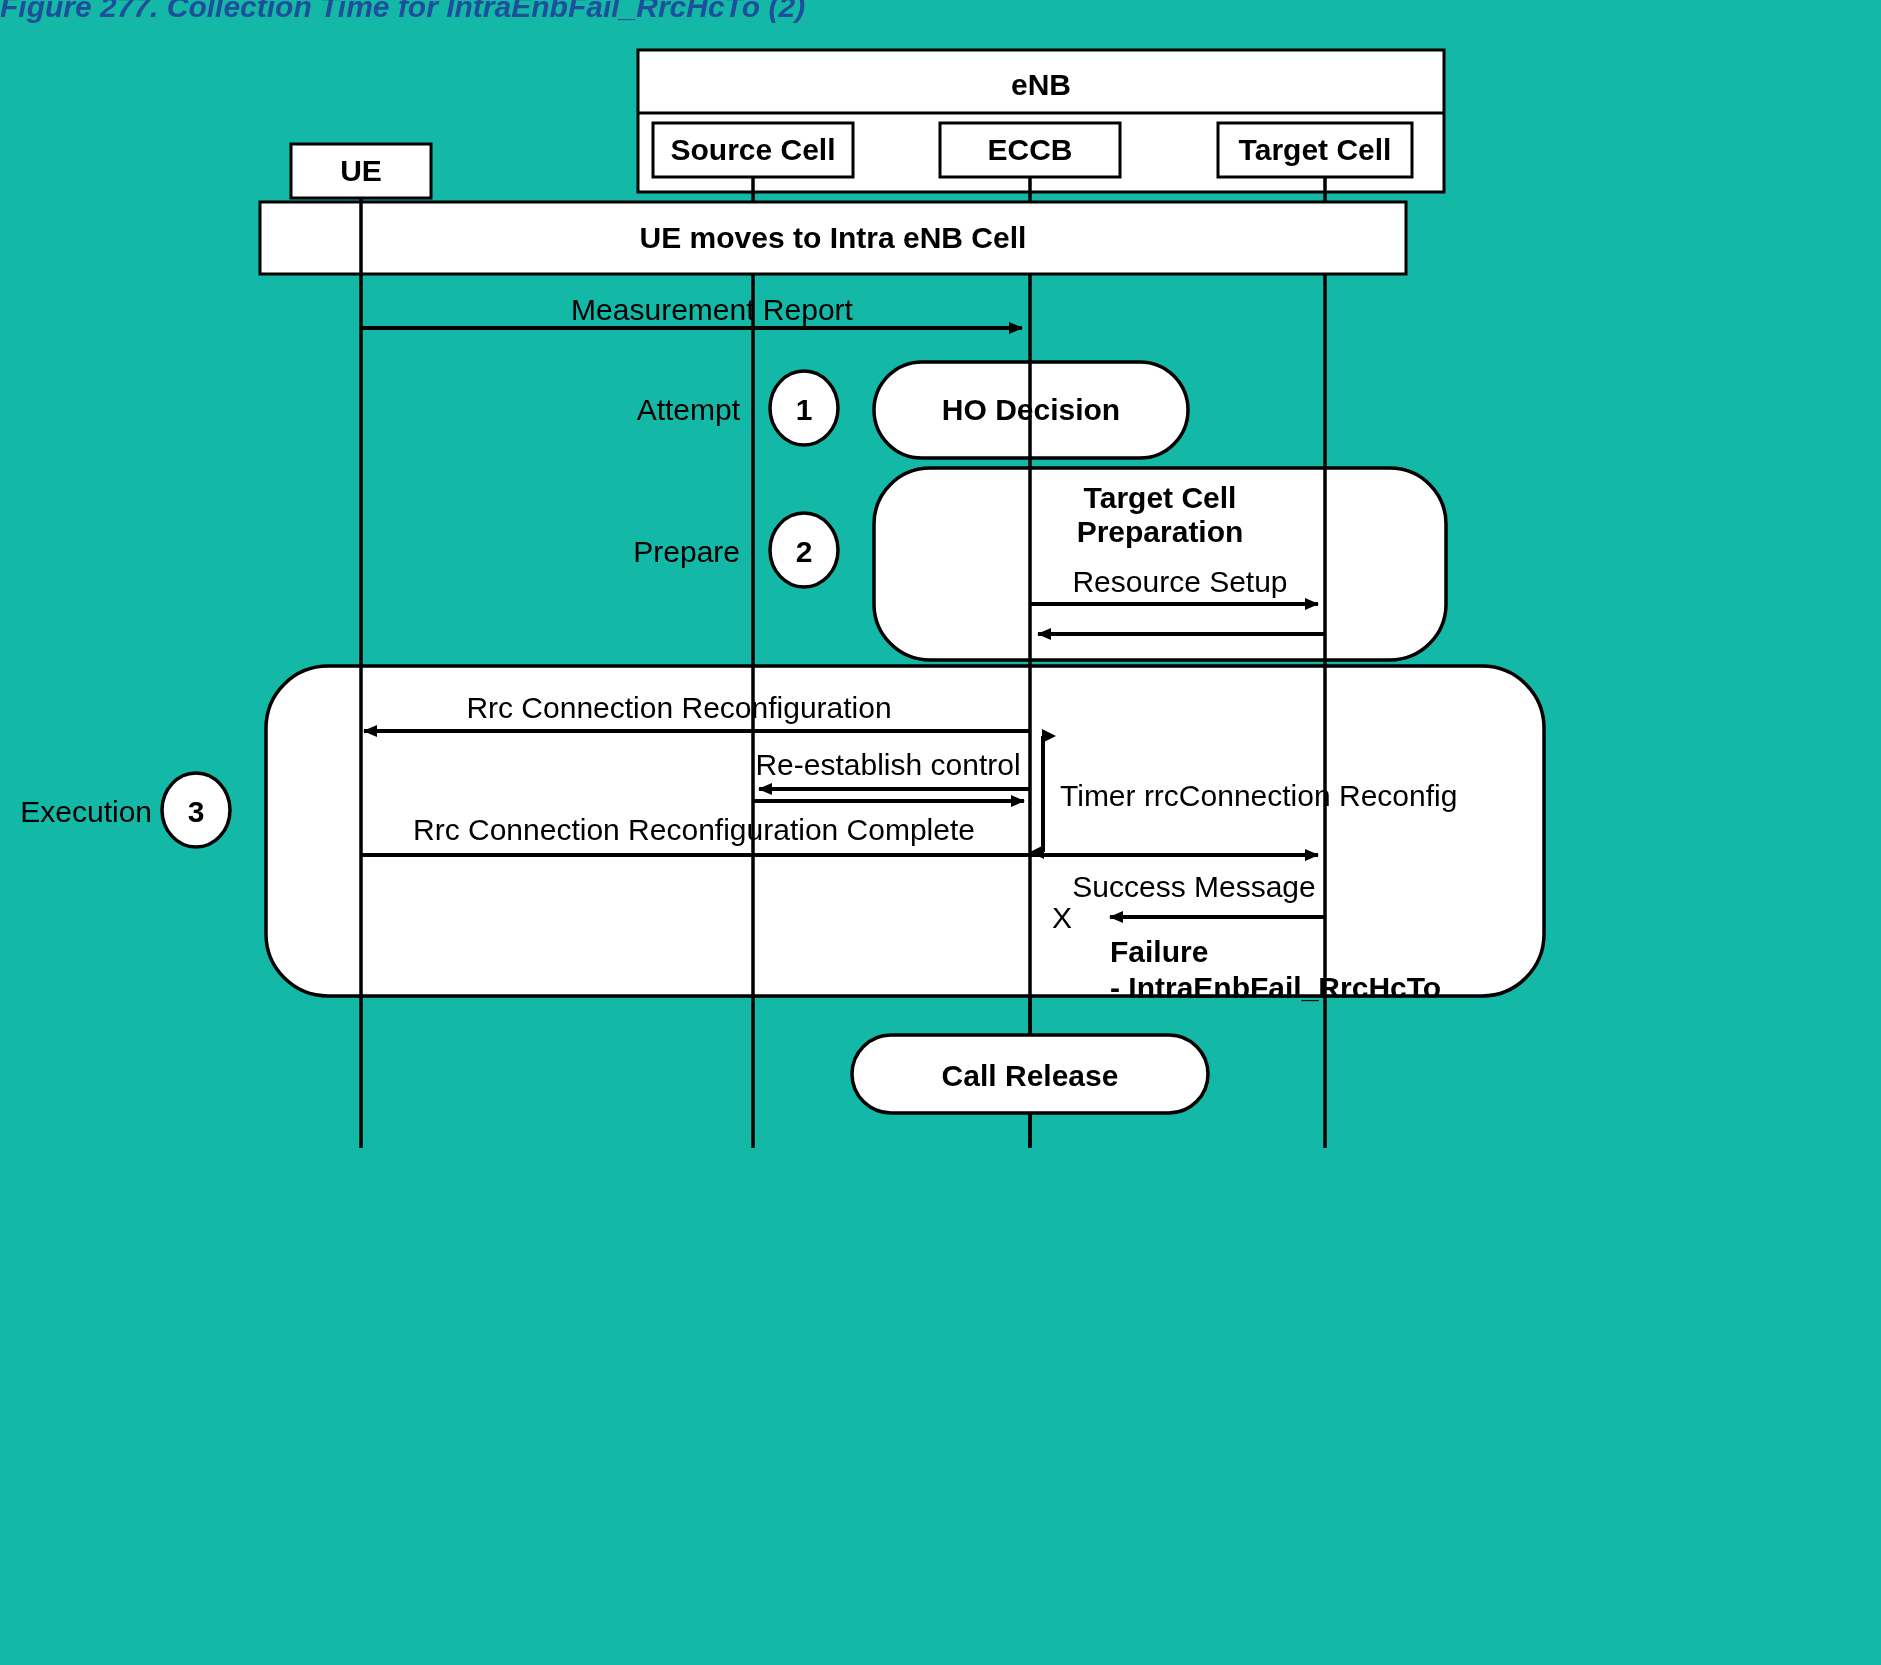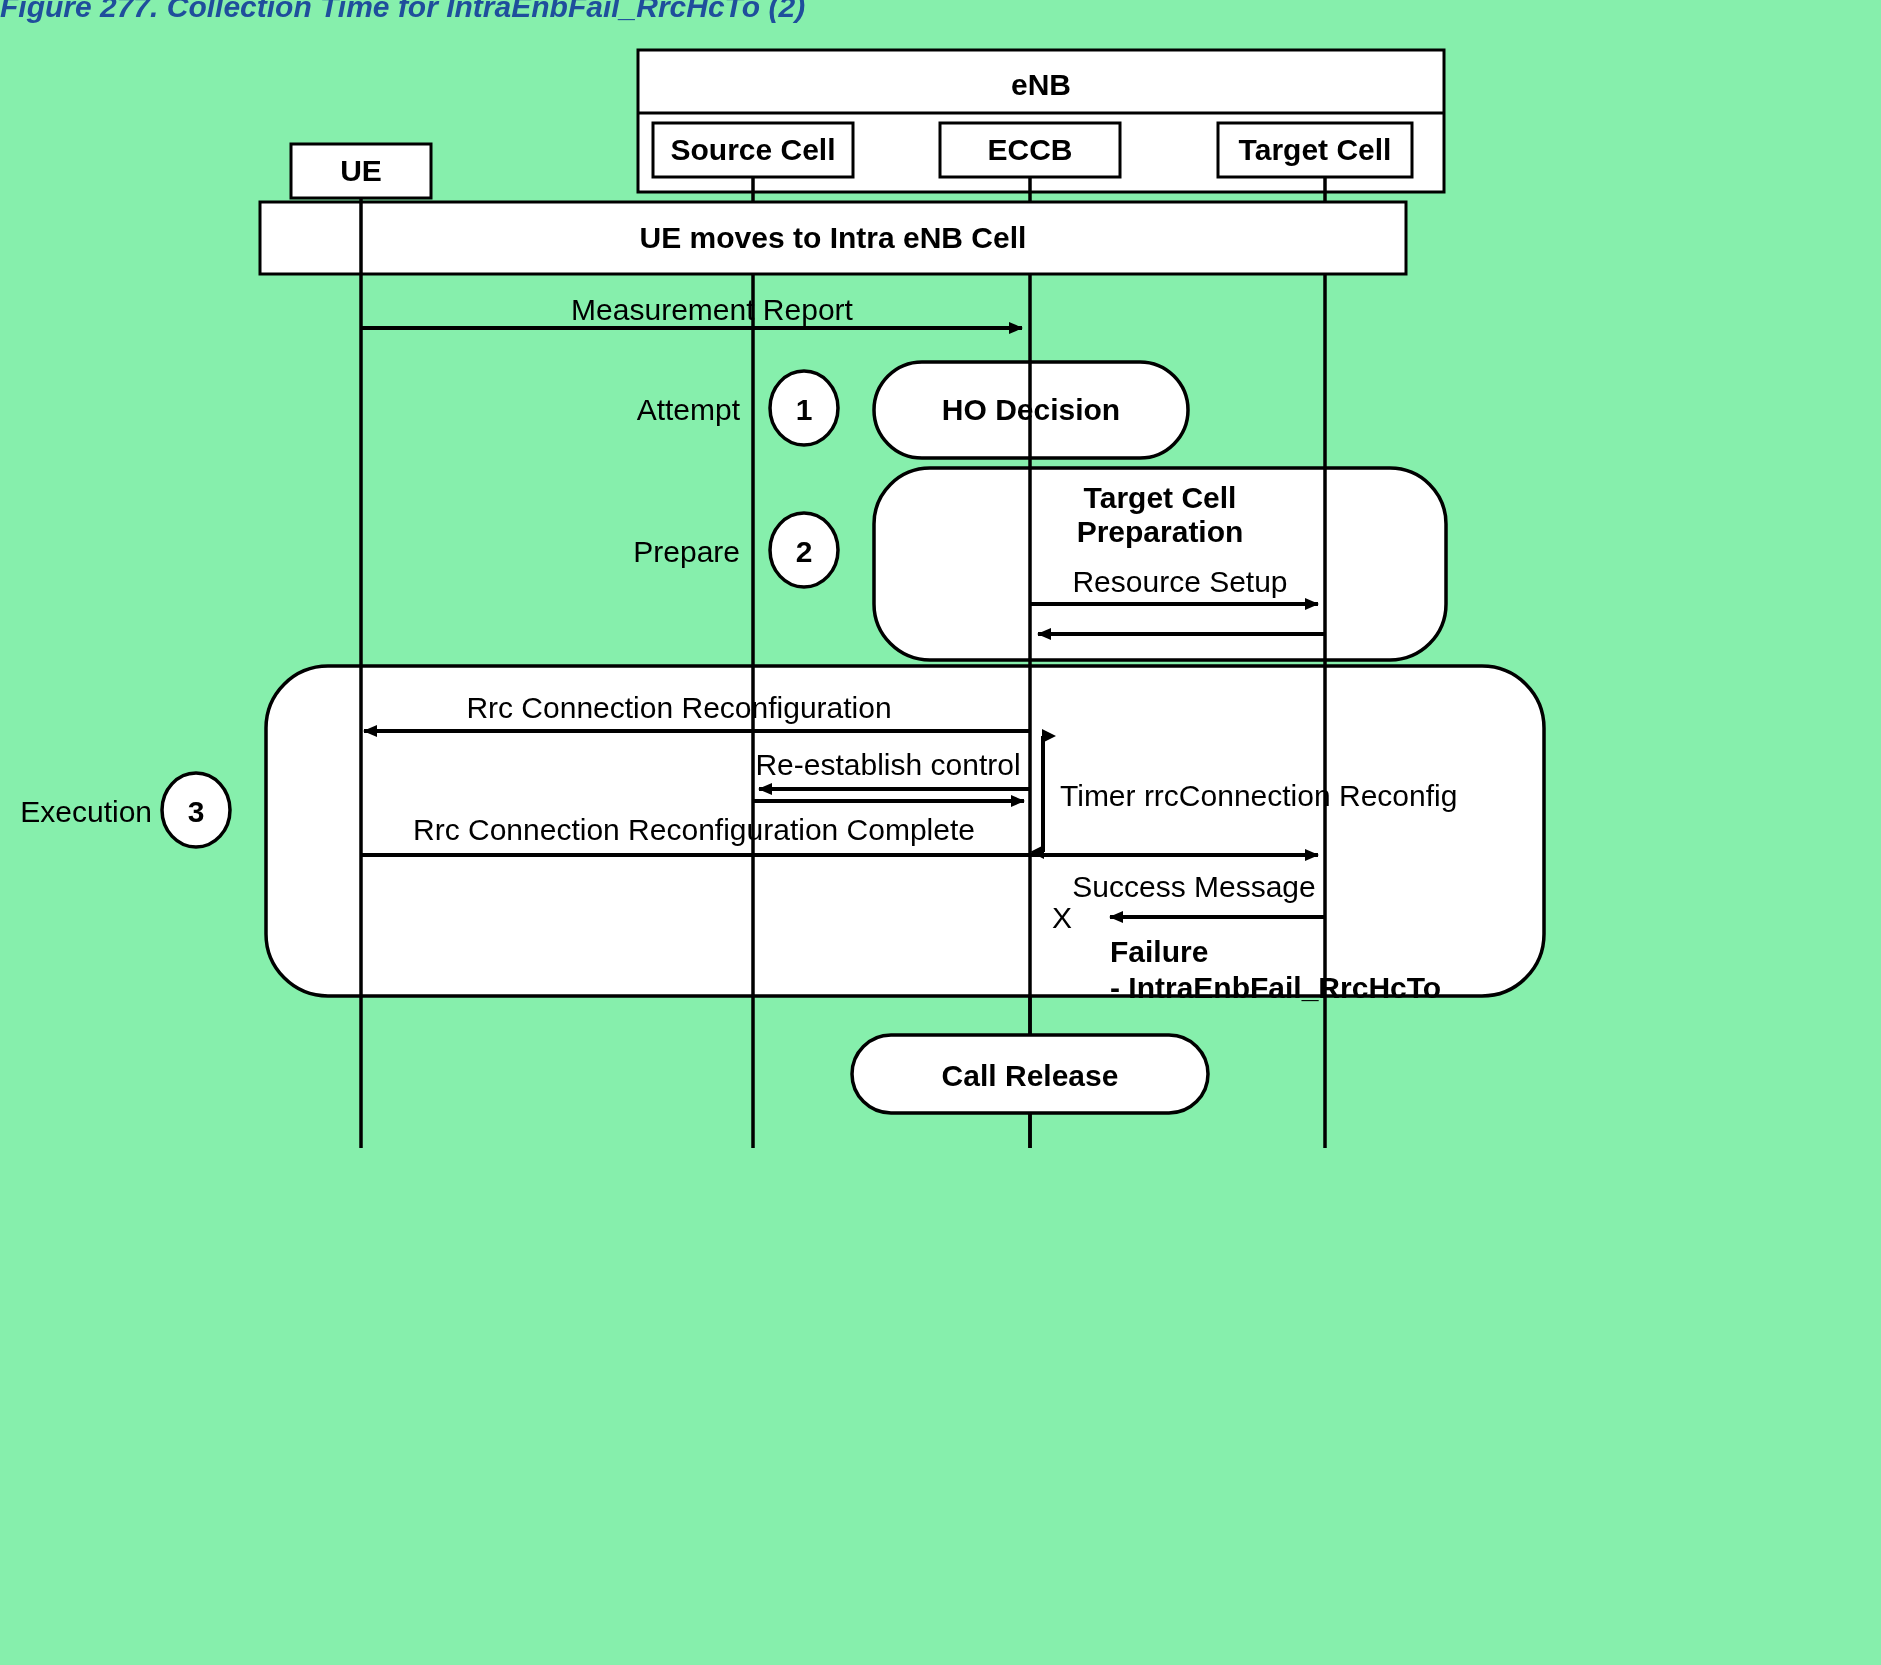--- a/index.html
+++ b/index.html
@@ -10,21 +10,21 @@
   body {
     width: 1881px;
     height: 1665px;
     overflow: hidden;
     font-family: "Liberation Sans", sans-serif;
   }
   #page {
     position: relative;
     width: 1881px;
     height: 1665px;
-    background: #86efac;
+    background: #14b8a6;
   }
   #figure-title {
     position: absolute;
     left: 0px;
     top: -10px;
     width: 1400px;
     height: 40px;
     color: #1f4e9c;
     font-family: "Liberation Sans", sans-serif;
     font-size: 30px;

